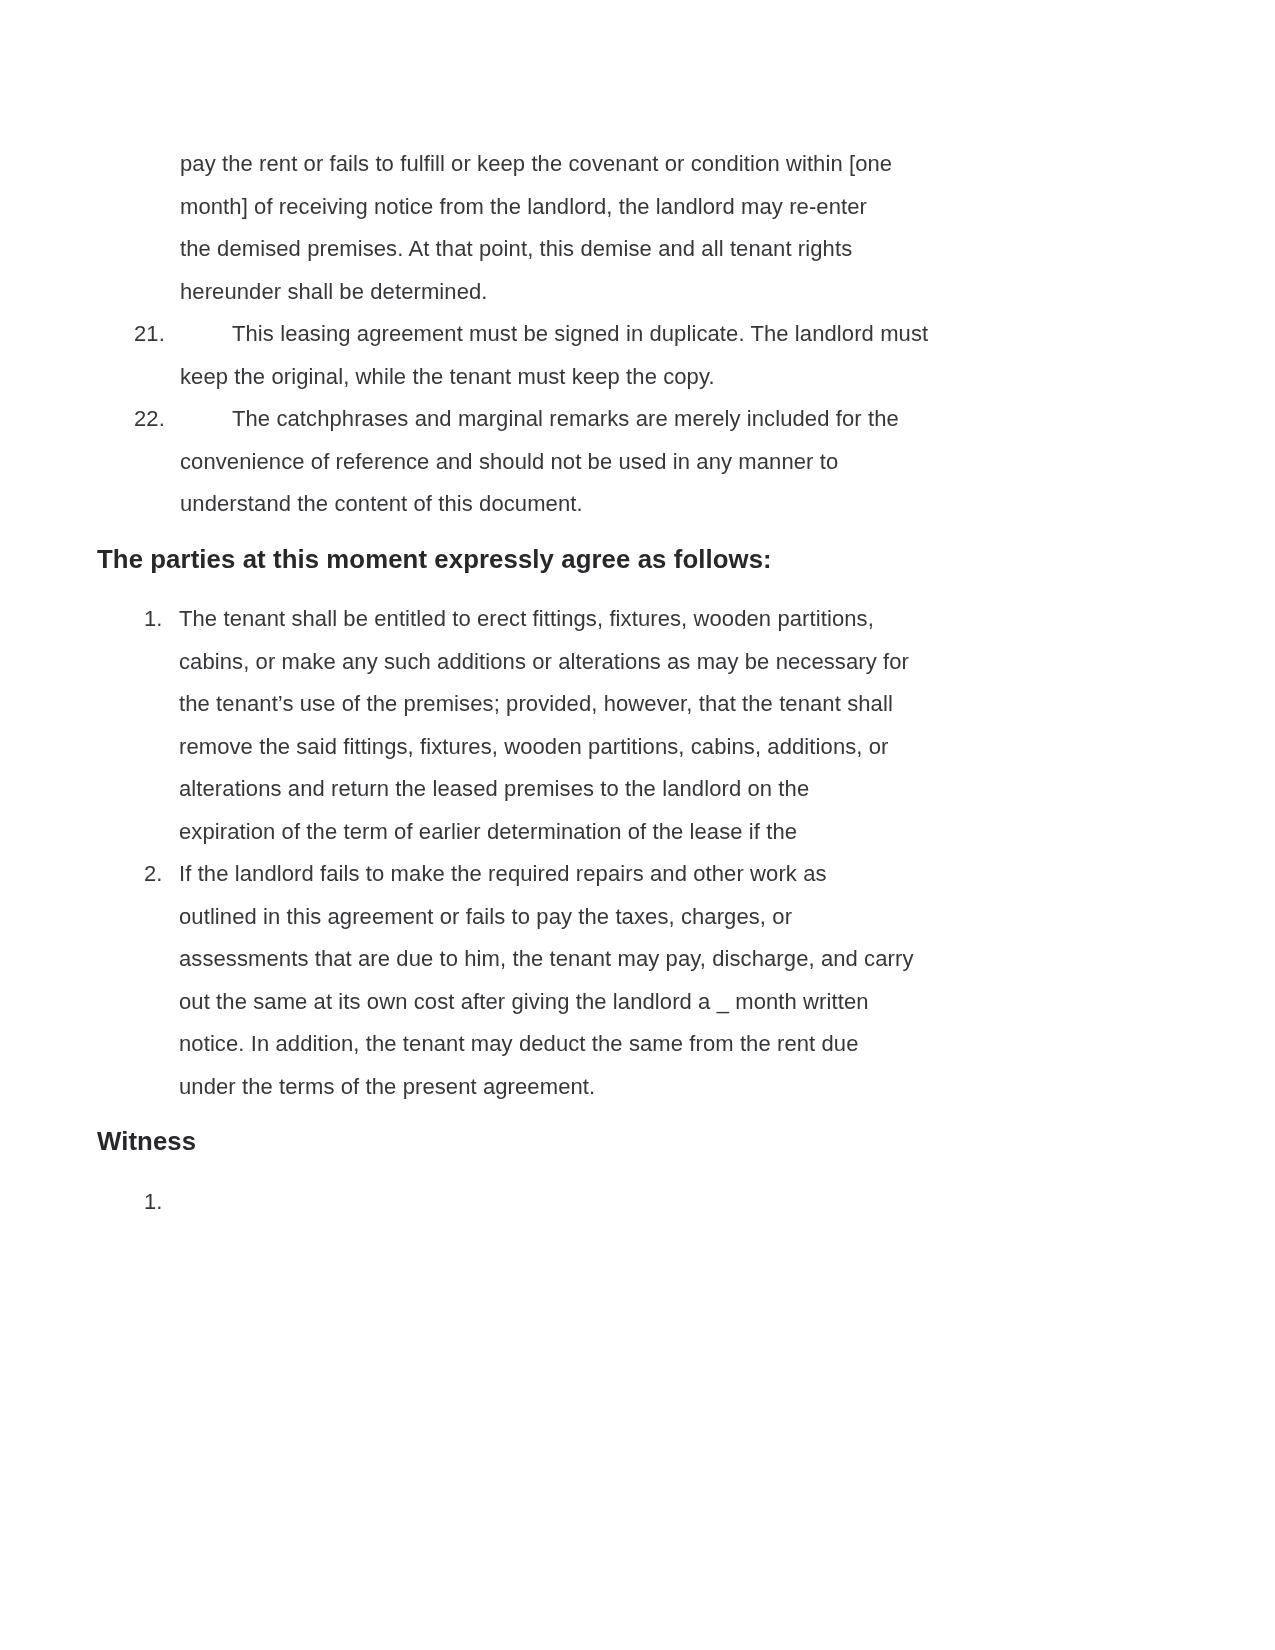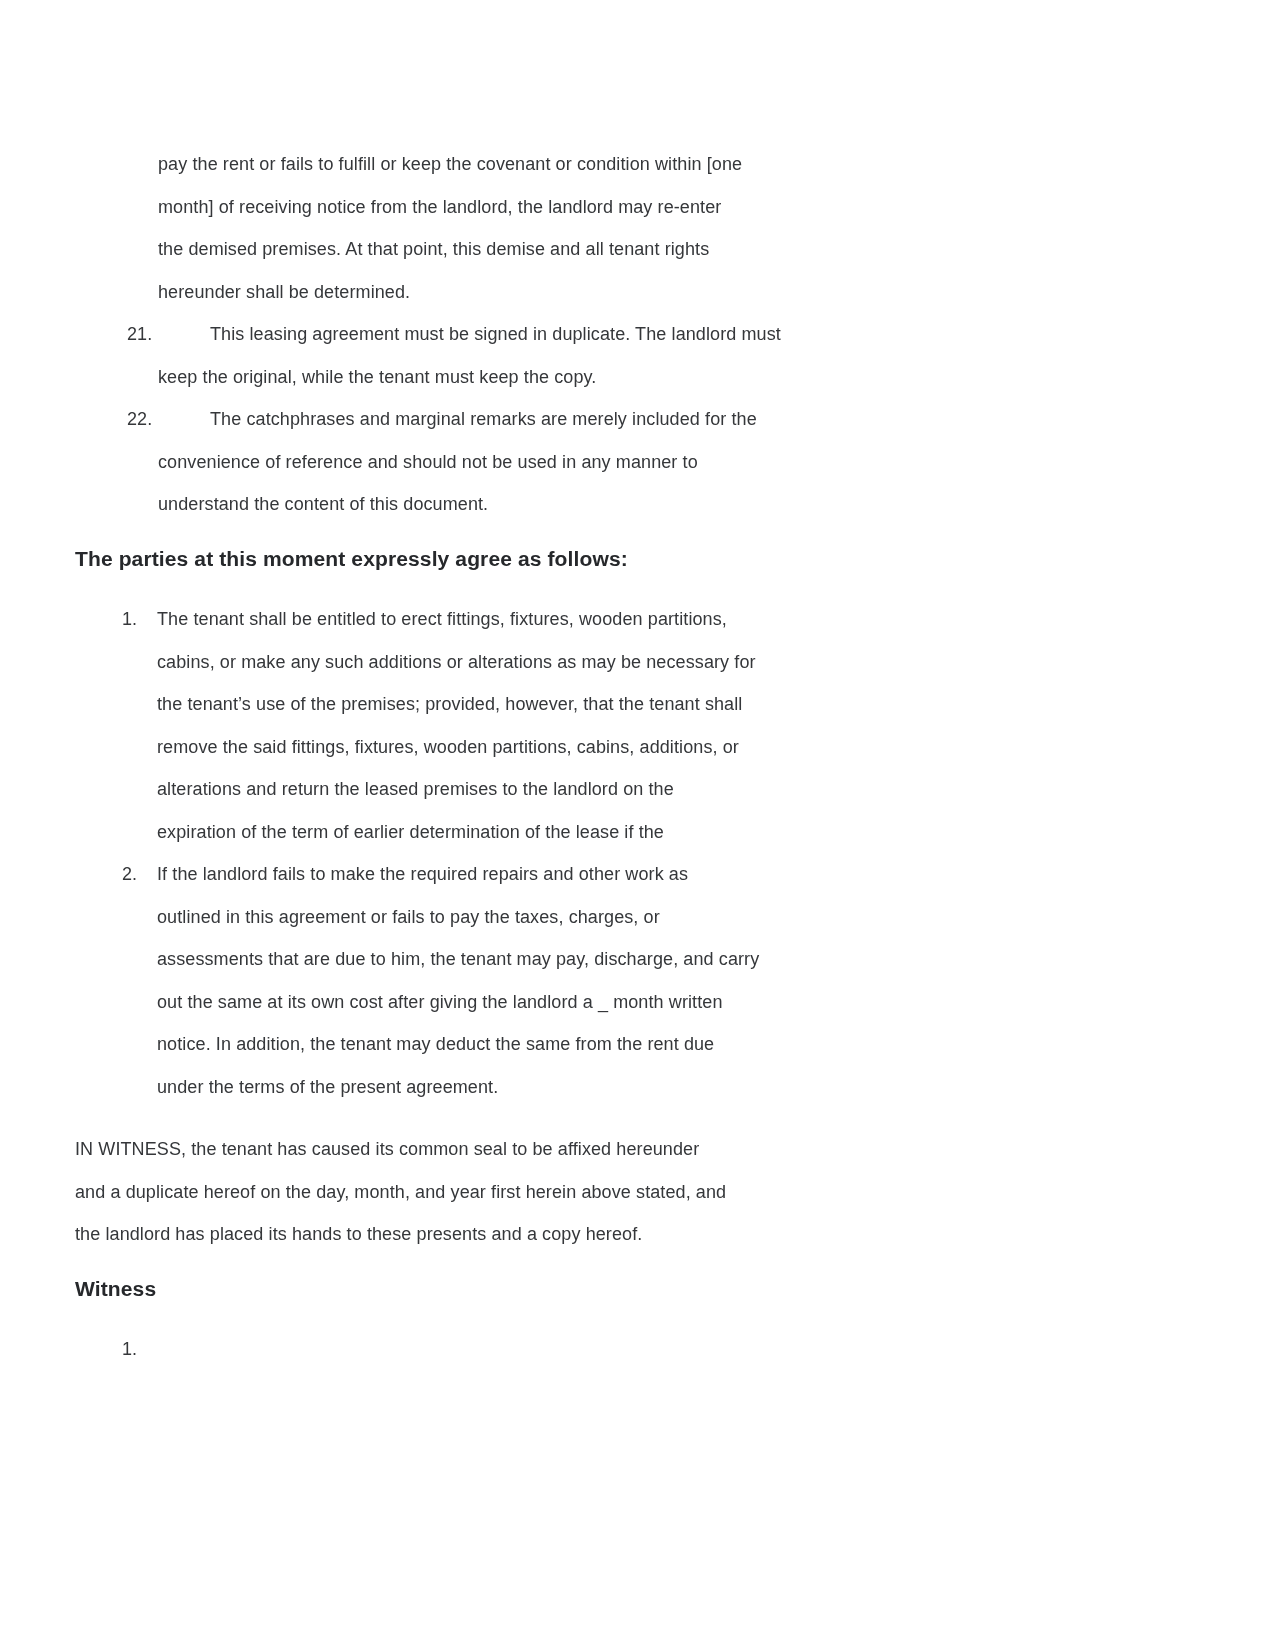--- a/index.html
+++ b/index.html
@@ -15,37 +15,37 @@
     font-family:"Liberation Sans", sans-serif;
   }
   .page{
     position:relative;
     width:1275px;height:1650px;
     background:var(--page-bg);
     overflow:hidden;
   }
   .content{
     position:relative;
-    padding:143px 55px 0 75px;
-    font-size:18px;
+    padding:143px 55px 0 97px;
+    font-size:22px;
     line-height:42.5px;
     color:var(--text-color);
     letter-spacing:0.1px;
   }
   .para,.li-text,.heading{
     margin:0;
     white-space:pre-line;
   }
   
   .hang{margin-left:83px;}
   
   .li{position:relative;}
   .tab-li{padding-left:83px;}
   .tab-li .li-text{text-indent:52px;}
-  .num{position:absolute;top:0;left:52px;}
+  .num{position:absolute;top:0;left:37px;}
   
   .ol2{padding-left:82px;}
   .ol2 .num{left:47px;}
   .heading{
     margin-top:12px;
     font-weight:bold;
     color:var(--heading-color);
   }
   .mt18{margin-top:18px;}
   .witness-para{margin-top:20px;}
@@ -91,23 +91,20 @@
     <div class="li ol2">
       <span class="num">2.</span>
       <p class="li-text">If the landlord fails to make the required repairs and other work as
 outlined in this agreement or fails to pay the taxes, charges, or
 assessments that are due to him, the tenant may pay, discharge, and carry
 out the same at its own cost after giving the landlord a _ month written
 notice. In addition, the tenant may deduct the same from the rent due
 under the terms of the present agreement.</p>
     </div>
 
-    <p class="para witness-para">IN WITNESS, the tenant has caused its common seal to be affixed hereunder
-and a duplicate hereof on the day, month, and year first herein above stated, and
-the landlord has placed its hands to these presents and a copy hereof.</p>
 
     <h3 class="heading witness-heading">Witness</h3>
 
     <div class="li ol2 final-item">
       <span class="num">1.</span>
       <p class="li-text"></p>
     </div>
 
   </div>
 </div>

